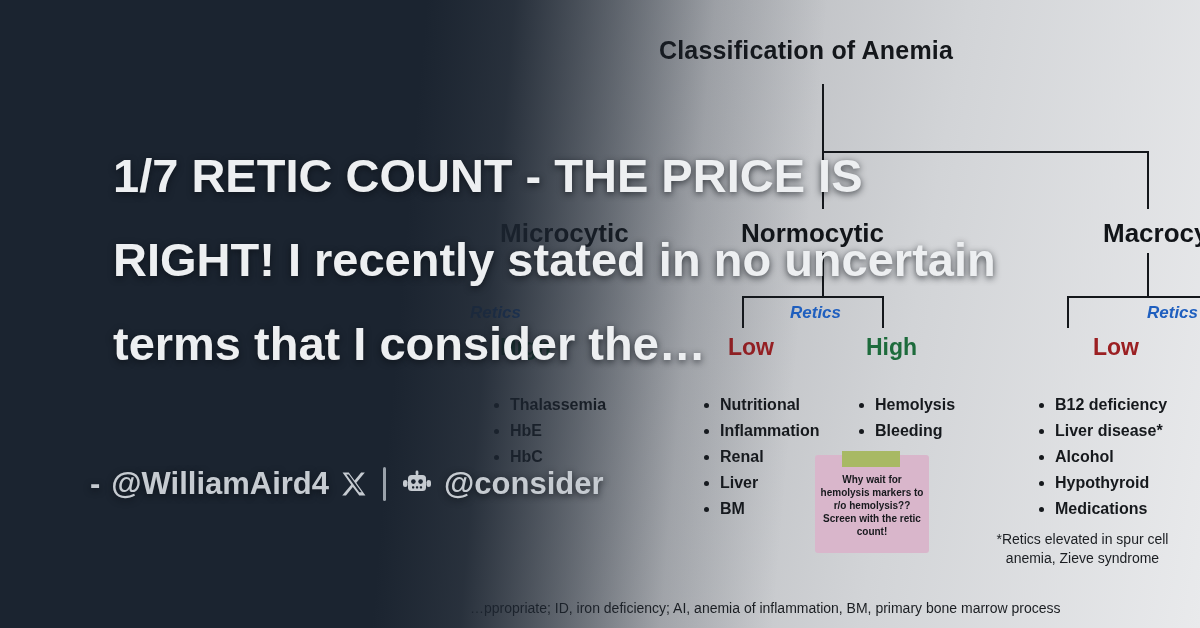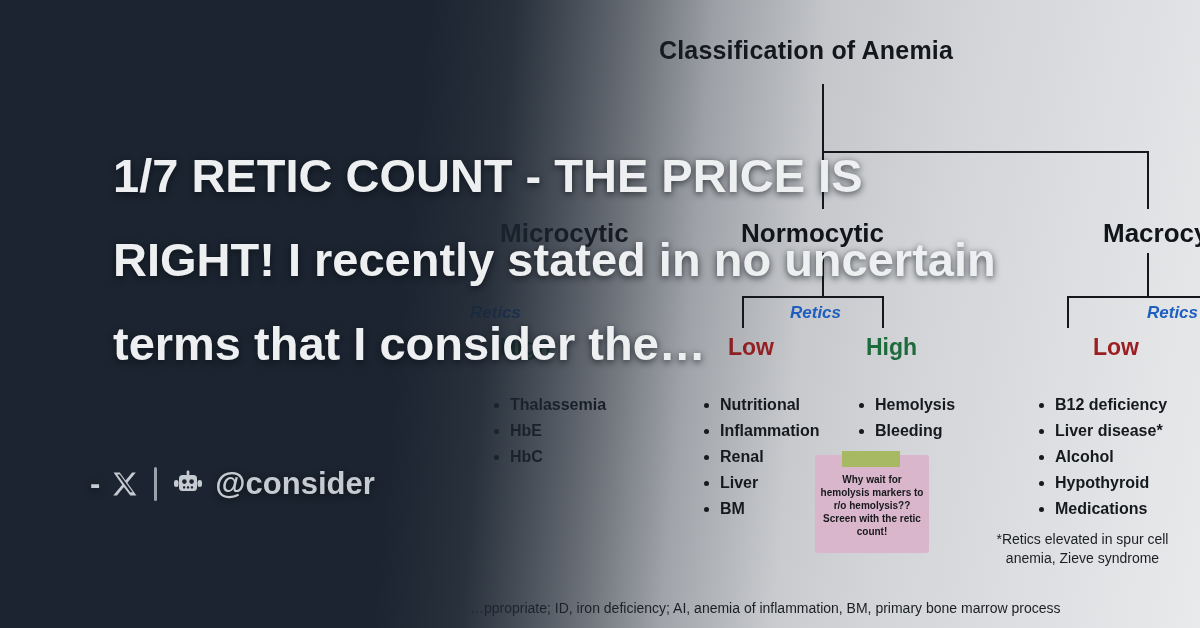--- a/index.html
+++ b/index.html
@@ -203,20 +203,21 @@
     </div>
   </div>
 
   <div class="scrim"></div>
 
   <div class="fg">
     <div class="headline">1/7 RETIC COUNT - THE PRICE IS RIGHT! I recently stated in no uncertain terms that I consider the…</div>
 
     <div class="attrib">
       <span class="dash">-</span>
+      <span>@WilliamAird4</span>
       <span class="x-logo">
         <svg viewBox="0 0 24 24" width="28" height="28" aria-hidden="true">
           <path d="M2.2 2.2h5.3l5.0 6.7 5.6-6.7h3.2l-7.3 8.7 7.8 10.9h-5.3L11 14.6l-5.9 7.2H1.9l7.7-9.2L2.2 2.2zm3.2 1.6l11.1 15.3h2.1L7.6 3.8H5.4z" fill="#c6cbd1"></path>
         </svg>
       </span>
       <span class="pipe"></span>
       <span class="bot">
         <svg viewBox="0 0 32 28" width="32" height="28" aria-hidden="true">
           <rect x="7" y="5" width="18" height="16" rx="3.5" fill="#c6cbd1"></rect>
           <rect x="14.6" y="0.5" width="2.8" height="5" rx="1.4" fill="#c6cbd1"></rect>

